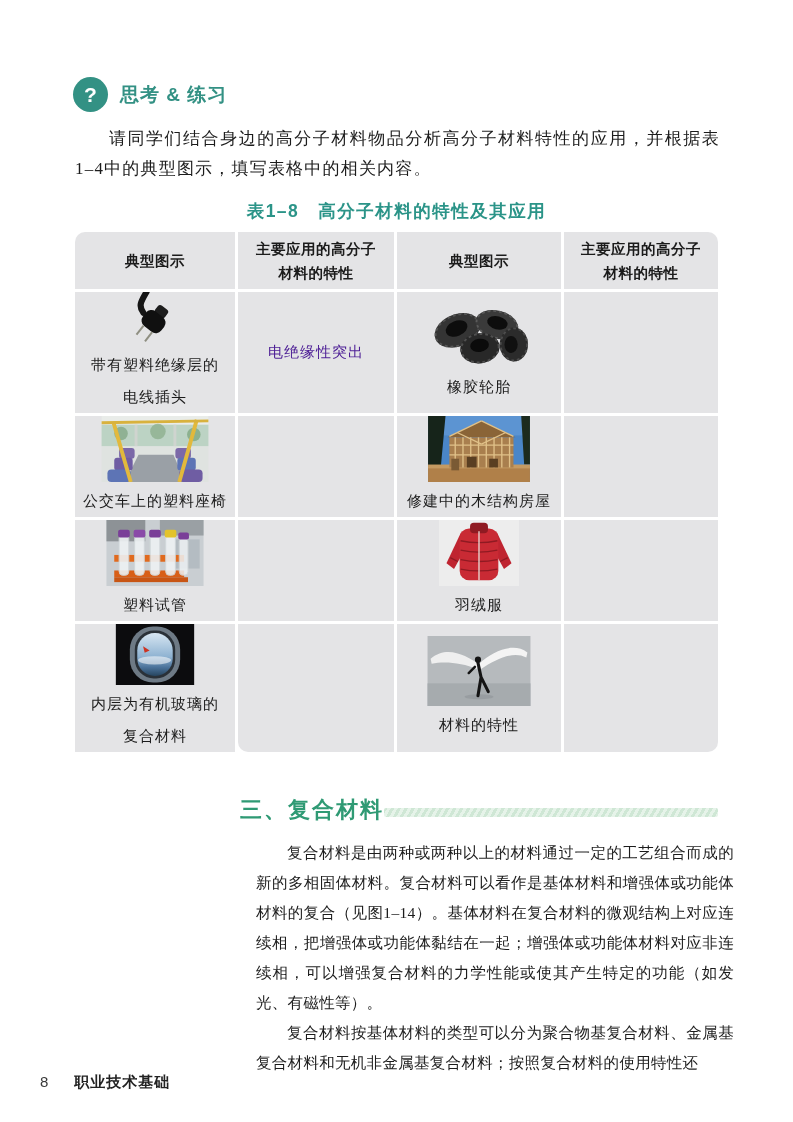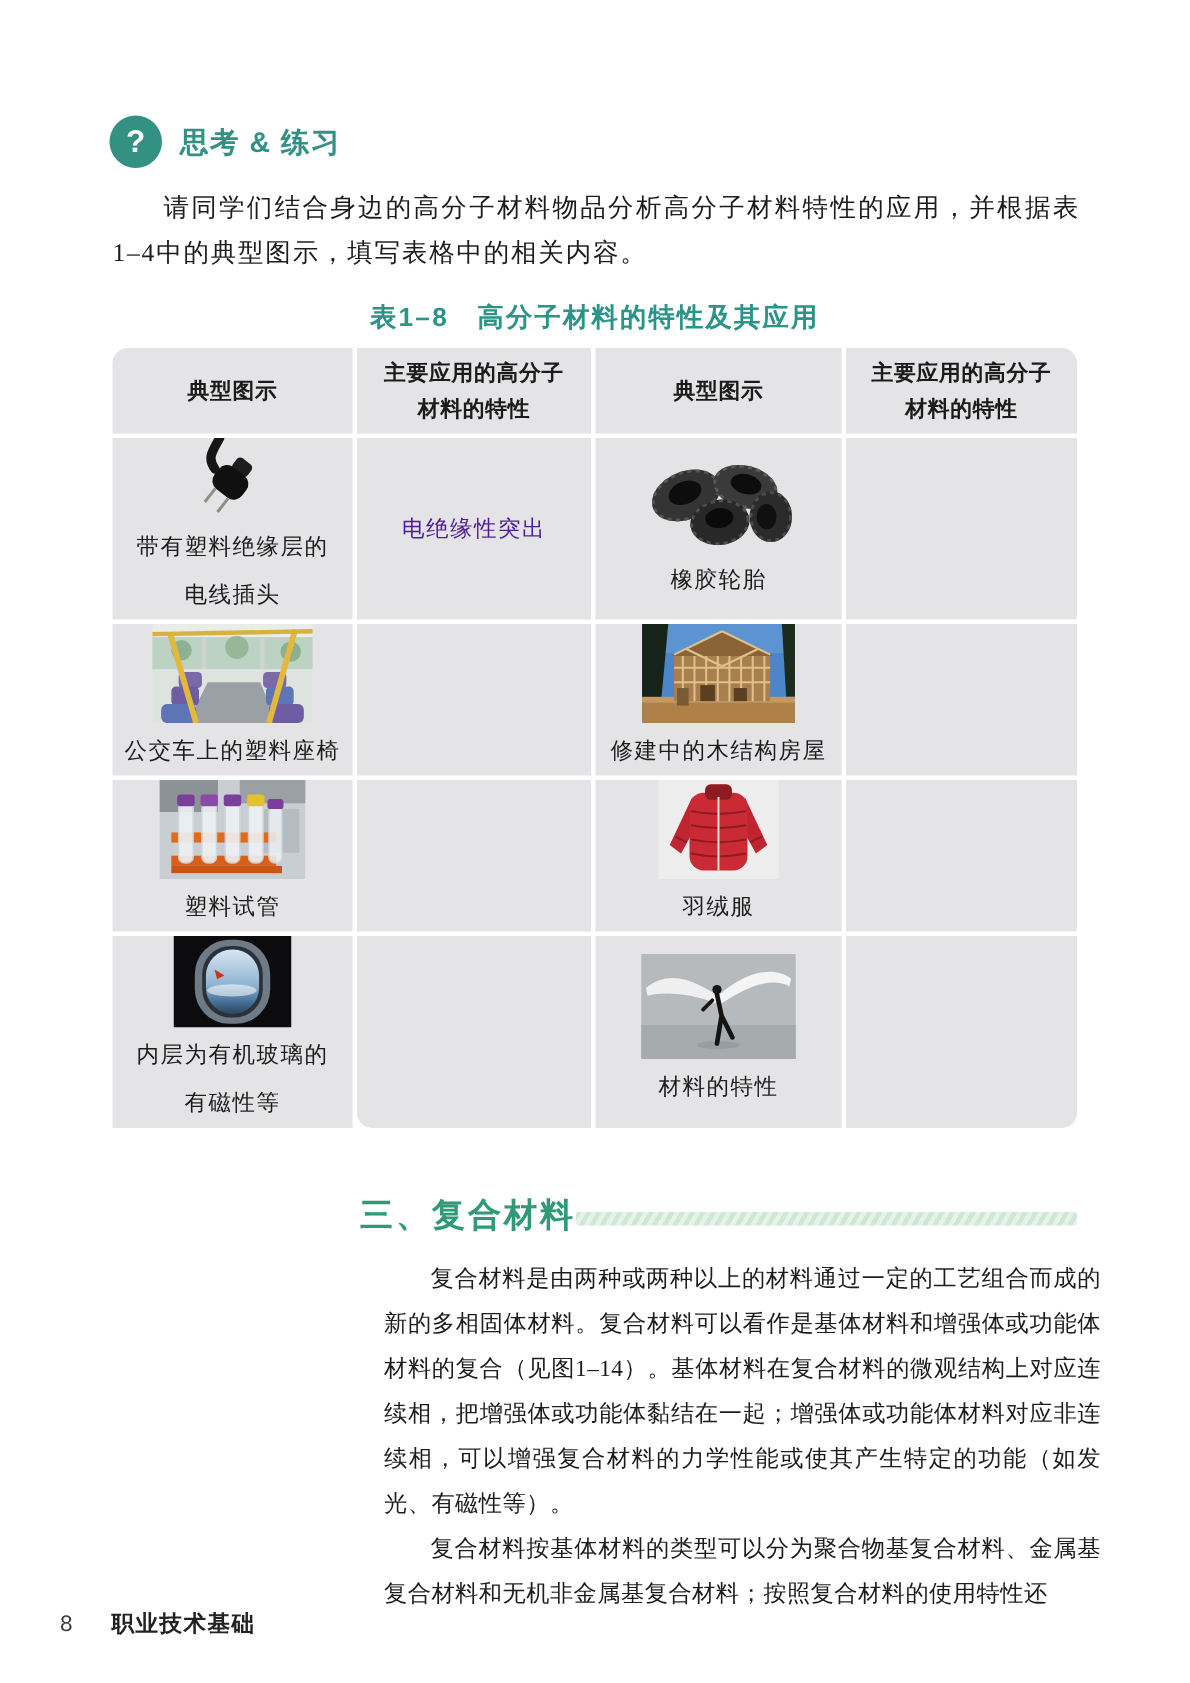--- a/index.html
+++ b/index.html
@@ -270,21 +270,21 @@
           </linearGradient>
         </defs>
         <rect width="95" height="74" fill="#0c0c0e"></rect>
         <rect x="17" y="3" width="61" height="68" rx="28" fill="#6e7a85"></rect>
         <rect x="23" y="8" width="49" height="58" rx="23" fill="#2a3138"></rect>
         <rect x="26" y="11" width="43" height="52" rx="21" fill="url(#skyg)"></rect>
         <ellipse cx="47" cy="44" rx="20" ry="5" fill="#ffffff" opacity="0.55"></ellipse>
         <polygon points="33,27 41,32 35,35" fill="#cc3322"></polygon>
       </svg>
       <div class="caption">内层为有机玻璃的
-有磁性等</div>
+复合材料</div>
     </div>
     <div class="cell bl">
       <div class="fill-text"></div>
     </div>
     <div class="cell">
       <svg class="photo" width="106" height="70" viewBox="0 0 100 68">
         <rect width="100" height="68" fill="#b6babd"></rect>
         <rect y="46" width="100" height="22" fill="#a6abae"></rect>
         <ellipse cx="50" cy="59" rx="14" ry="2.5" fill="#8f9497" opacity="0.6"></ellipse>
         <path d="M3 22 C20 8 38 20 50 27 L48 32 C34 26 16 24 4 27 Z" fill="#efefef"></path>

